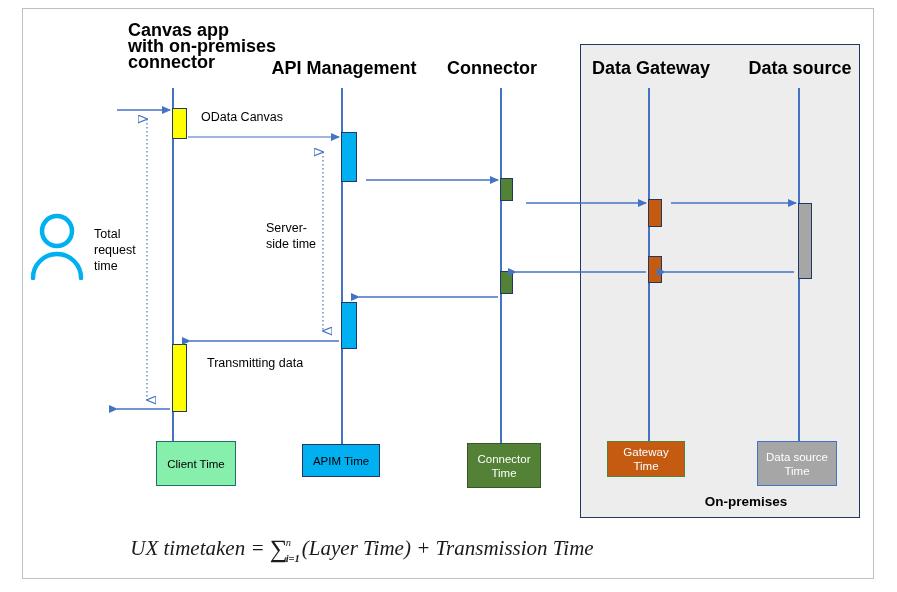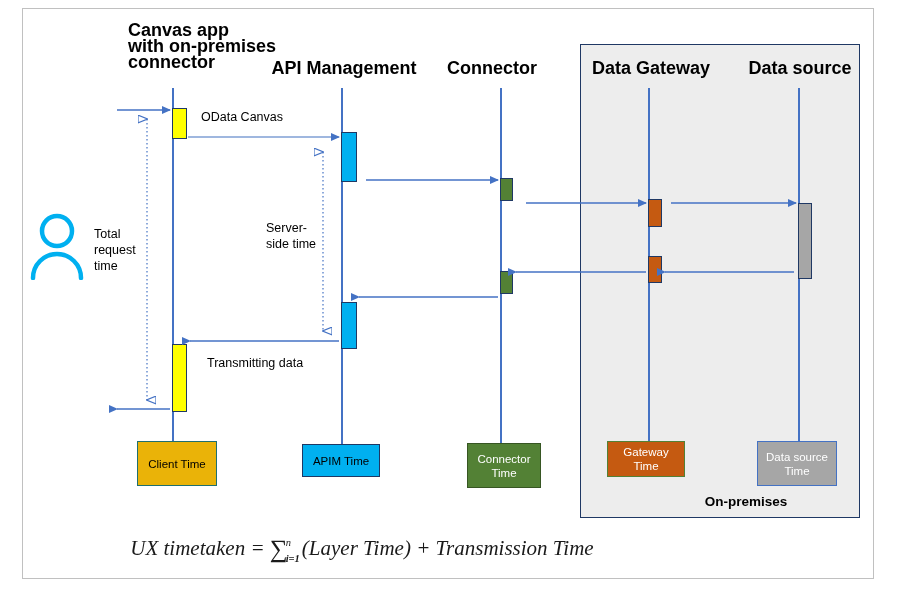--- a/index.html
+++ b/index.html
@@ -83,21 +83,21 @@
     box-sizing: border-box;
     border: 1.5px solid #1f3864;
     display: flex;
     align-items: center;
     justify-content: center;
     text-align: center;
     font-size: 11.5px;
     line-height: 14px;
     white-space: pre-line;
   }
-  .legend.client   { background: #eab308; color: #000000; border-color: #1f6f6f; }
+  .legend.client   { background: #86efac; color: #000000; border-color: #1f6f6f; margin-left: 19px; }
   .legend.apim     { background: #00b0f0; color: #000000; border-color: #1f3864; }
   .legend.conn     { background: #538135; color: #ffffff; border-color: #375623; }
   .legend.gateway  { background: #c55a11; color: #ffffff; border-color: #538135; }
   .legend.source   { background: #a6a6a6; color: #ffffff; border-color: #4472c4; }
 
   
   .lbl {
     position: absolute;
     font-size: 12.5px;
     color: #000000;

